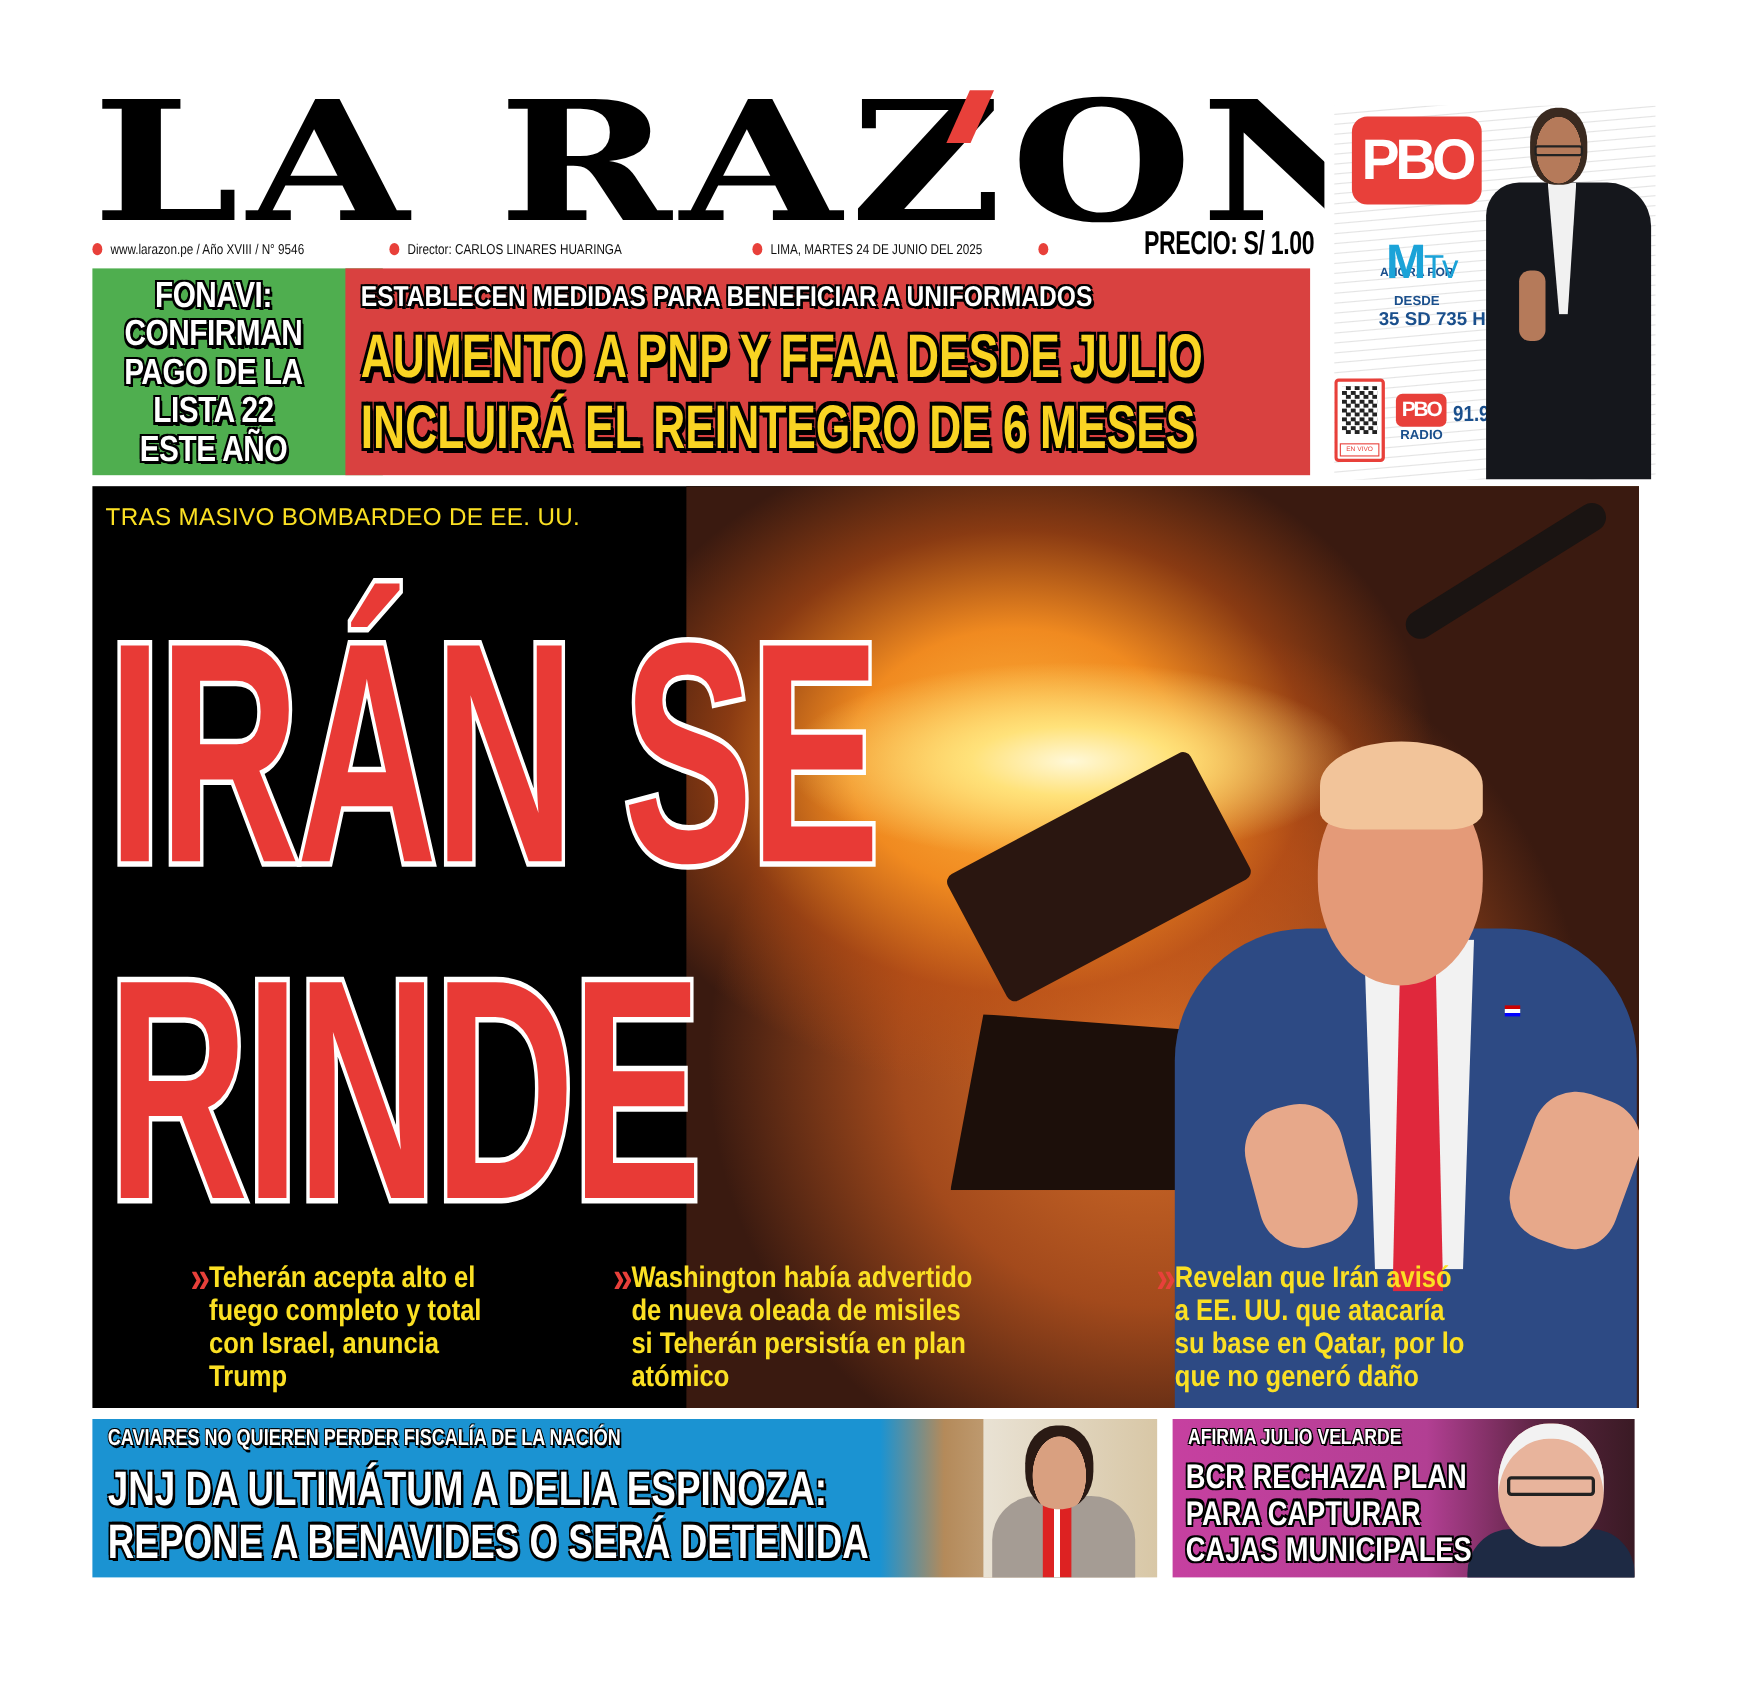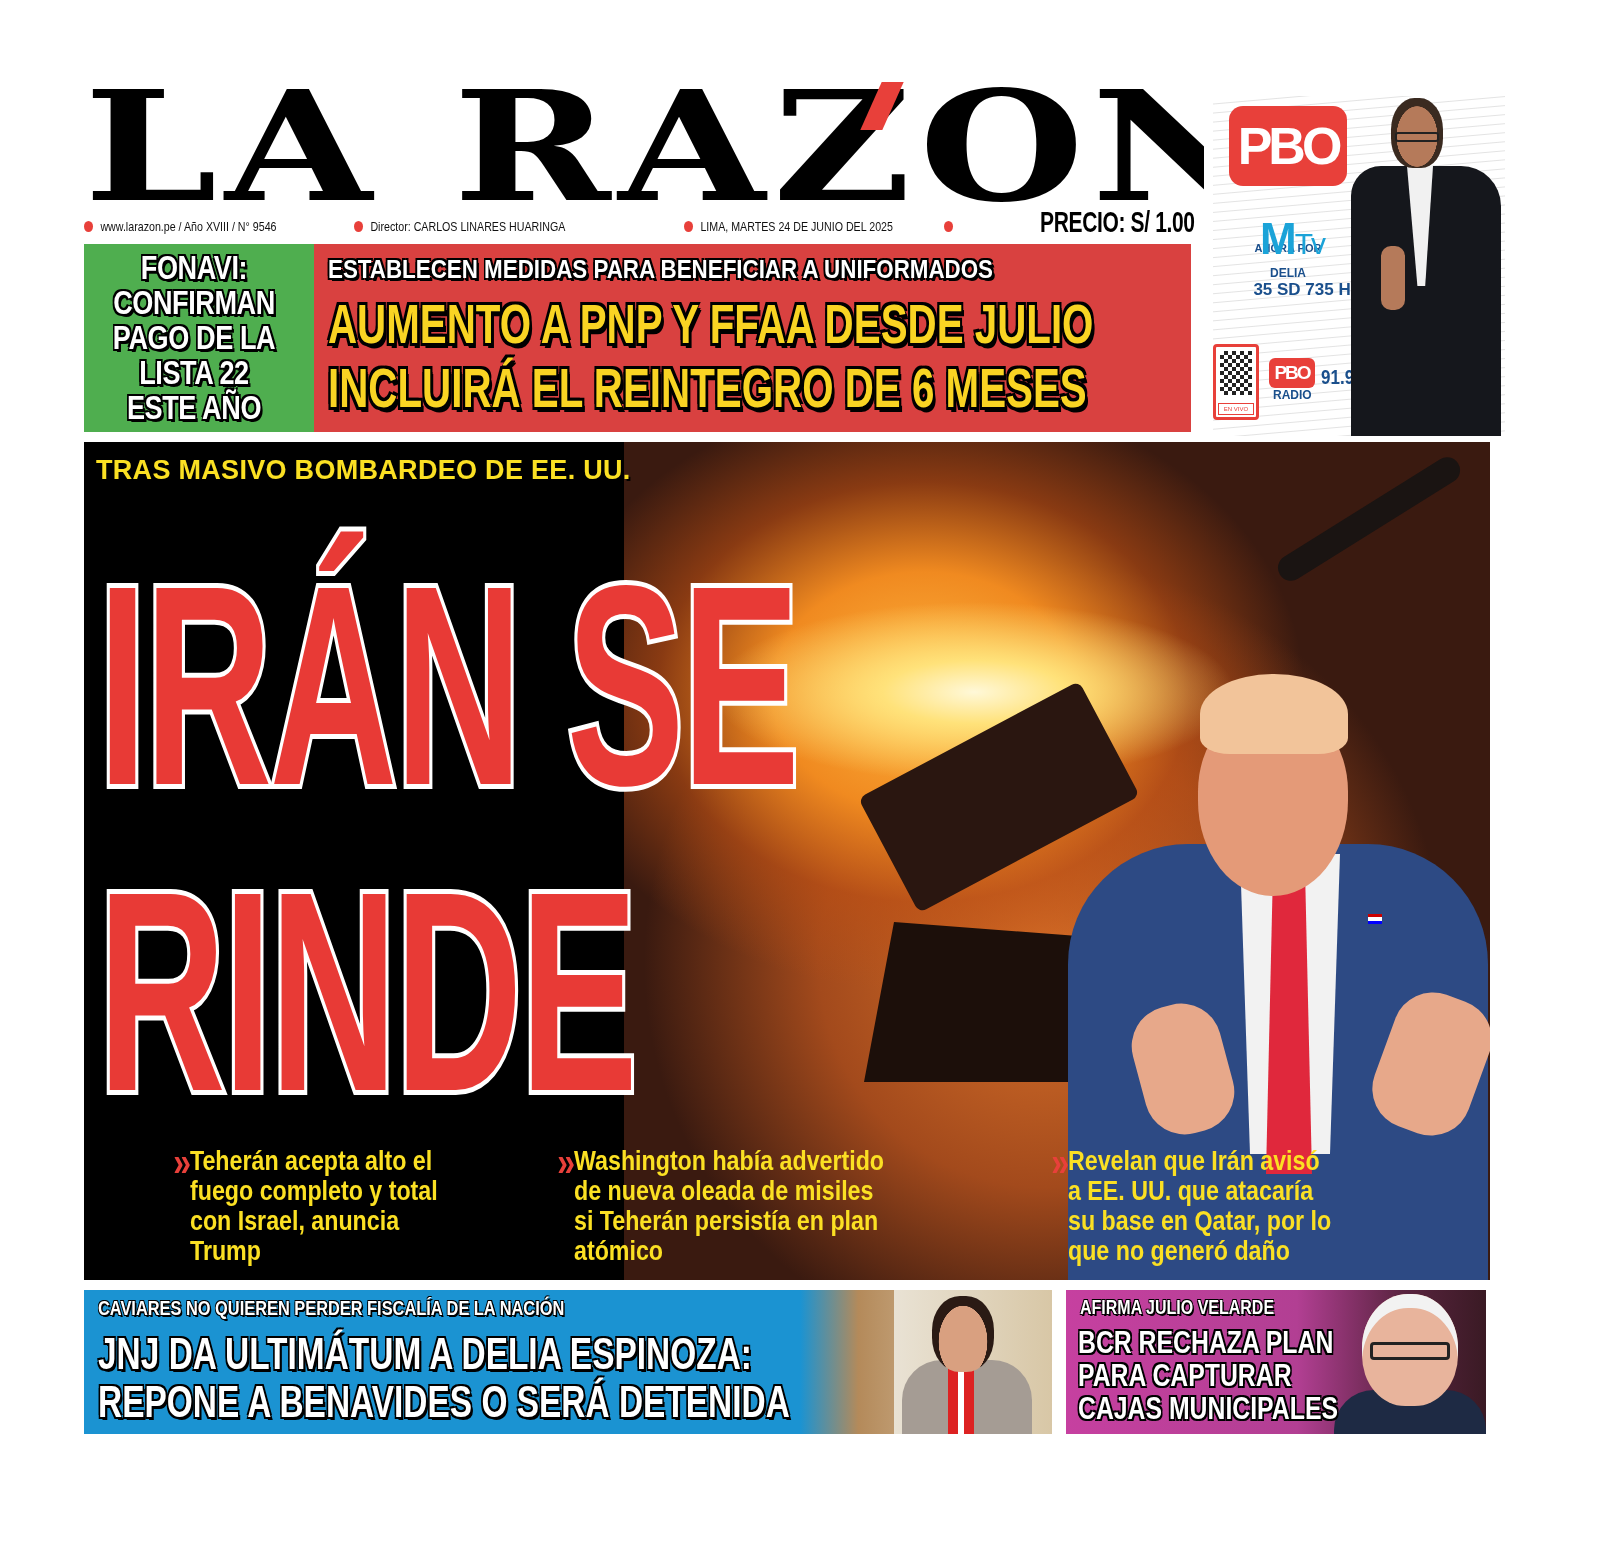--- a/index.html
+++ b/index.html
@@ -79,21 +79,21 @@
   .trump { position: absolute; left: 984px; top: 232px; width: 420px; height: 612px; }
   .trump .hair { position: absolute; left: 132px; top: 0; width: 148px; height: 80px; background: #f2c49a; border-radius: 50% 50% 20% 20%; }
   .trump .face { position: absolute; left: 130px; top: 32px; width: 150px; height: 190px; background: #e49a78; border-radius: 45% 45% 50% 50%; }
   .trump .suit { position: absolute; left: 0; top: 170px; width: 420px; height: 460px; background: #2d4a84; border-radius: 120px 120px 0 0; }
   .trump .shirt { position: absolute; left: 172px; top: 180px; width: 100px; height: 300px; background: #f2f2f2; clip-path: polygon(0 0, 100% 0, 90% 100%, 10% 100%); }
   .trump .tie { position: absolute; left: 198px; top: 200px; width: 46px; height: 300px; background: #e0283c; clip-path: polygon(15% 0, 85% 0, 100% 100%, 0 100%); }
   .trump .hand-l { position: absolute; left: 70px; top: 330px; width: 90px; height: 130px; background: #e7a88a; border-radius: 40px; transform: rotate(-15deg); }
   .trump .hand-r { position: absolute; left: 314px; top: 320px; width: 100px; height: 140px; background: #e7a88a; border-radius: 40px; transform: rotate(20deg); }
   .trump .pin { position: absolute; left: 300px; top: 240px; width: 14px; height: 10px; background: linear-gradient(#c00 0 33%, #fff 33% 66%, #00f 66%); }
 
-  .main-kicker { position: absolute; left: 12px; top: 12px; color: #fbe023; font-weight: 700; font-size: 27px; line-height: 32px; letter-spacing: 0.3px;
+  .main-kicker { position: absolute; left: 12px; top: 12px; color: #fbe023; font-weight: 400; font-size: 22px; line-height: 32px; letter-spacing: 0.3px;
     text-shadow: 2px 2px 0 #000; }
   .headline { position: absolute; left: 14px; top: 98px; color: #e83a36; font-weight: 900; font-family: "Liberation Sans", sans-serif;
     font-size: 285px; line-height: 290px; white-space: nowrap; letter-spacing: -4px;
     -webkit-text-stroke: 10px #ffffff; paint-order: stroke fill;
     transform: scaleX(0.62); transform-origin: left top; }
   .headline .l2 { display: block; margin-top: 16px; }
 
   .bullets { position: absolute; left: 0; top: 704px; width: 1406px; height: 130px; }
   .bullet { position: absolute; top: 0; display: flex; }
   .bullet .chev { color: #e8403a; font-weight: 900; font-size: 40px; line-height: 32px; margin-right: 6px; transform: scaleX(0.8); letter-spacing: -10px; }
@@ -148,21 +148,21 @@
   <div class="item">
     <span class="dot"></span>
   </div>
 </div>
 <div class="price">PRECIO: S/ 1.00</div>
 
 <div class="ad">
   <div class="pbo-logo">PBO</div>
   <div class="ahora">AHORA POR</div>
   <div class="mtv"><span>M</span><small>Tv</small></div>
-  <div class="canal">DELIA</div>
+  <div class="canal">DESDE</div>
   <div class="canal-nums">35 SD  735 HD</div>
   <div class="qr">
     <div class="grid"></div>
     <div class="envivo">EN VIVO</div>
   </div>
   <div class="pbo-radio">PBO</div>
   <div class="radio-txt">RADIO</div>
   <div class="fm"><span>91.9</span><small>FM</small></div>
   <div class="host">
     <div class="body"></div>

